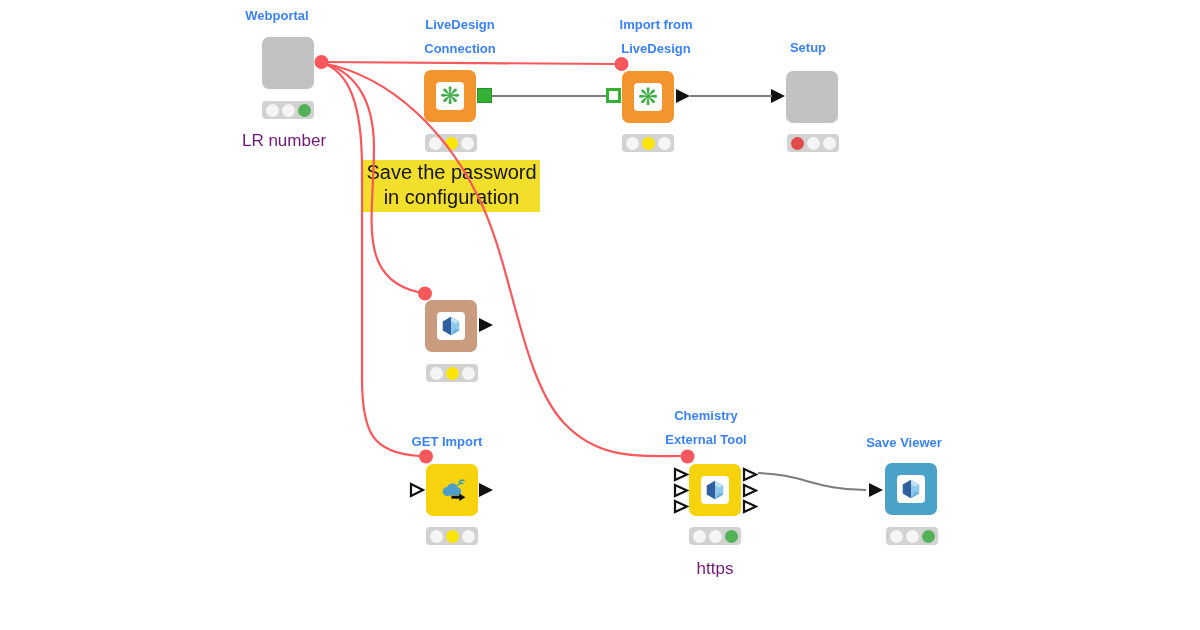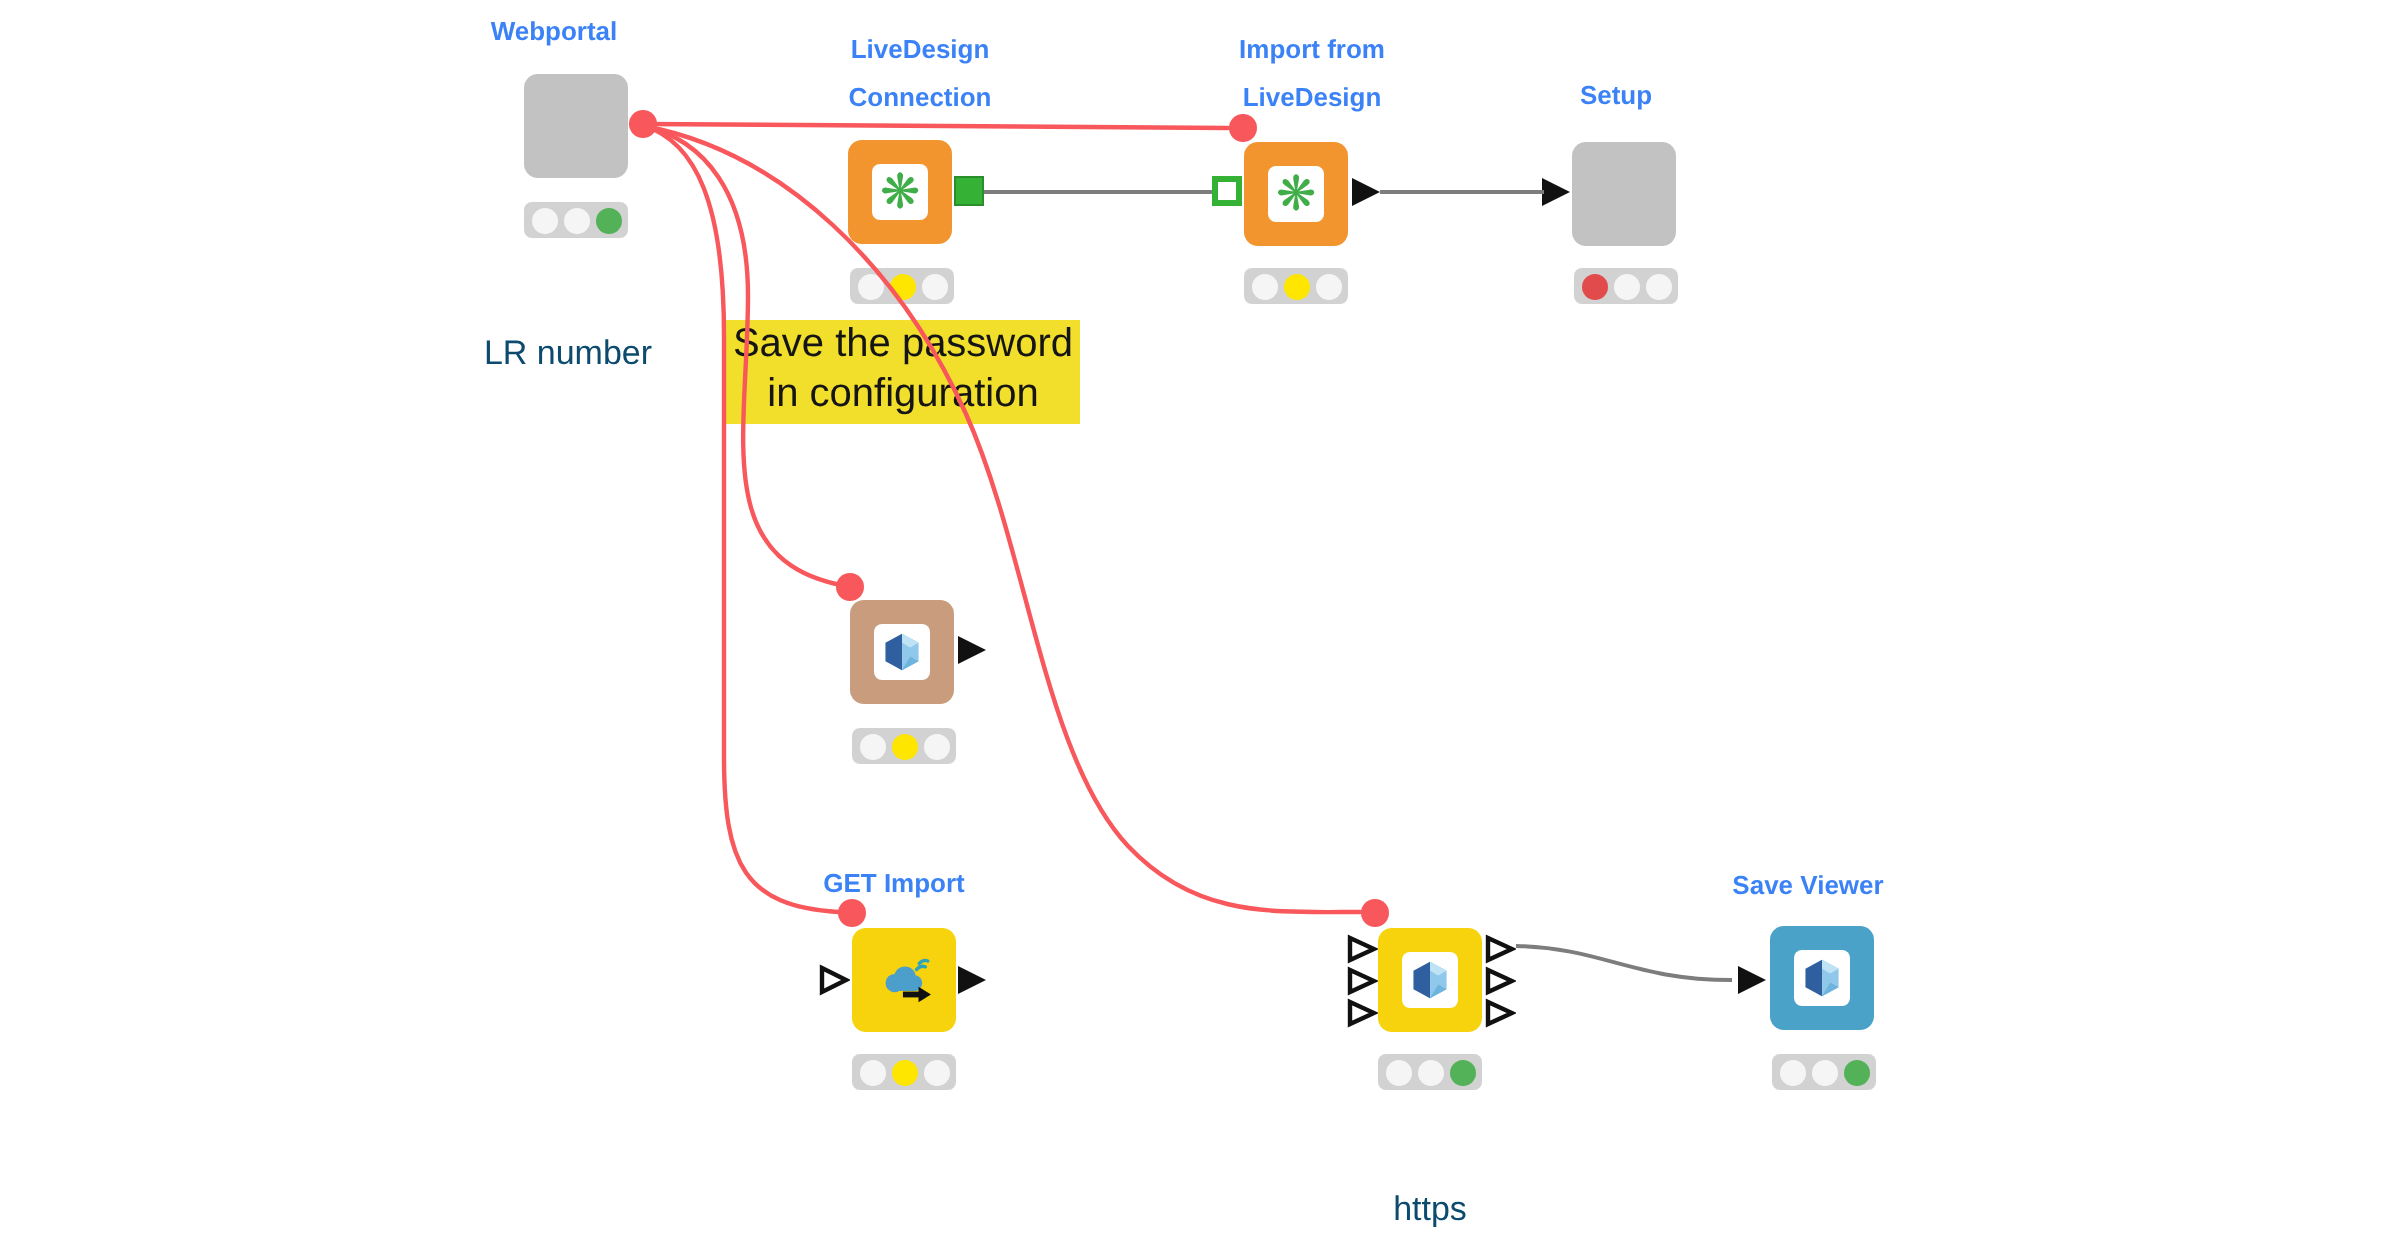--- a/index.html
+++ b/index.html
@@ -24,21 +24,21 @@
   .tl-off{background:#F5F5F5;}
   .tl-green{background:#53B257;}
   .tl-yellow{background:#FFE600;}
   .tl-red{background:#E24B4B;}
   .ntitle{
     position:absolute;transform:translateX(-50%);font-weight:bold;font-size:13px;line-height:24px;
     white-space:pre-line;text-align:center;color:#3b82f6;
   }
   .nlabel{
     position:absolute;transform:translateX(-50%);font-size:17px;line-height:25px;
-    white-space:pre-line;text-align:left;color:#0c4a6e;margin-top:36px;
+    white-space:pre-line;text-align:left;color:#701a75;
   }
   .annotation{
     position:absolute;left:363px;top:160px;width:177px;height:52px;background:#F2DF2B;
     font-size:20px;line-height:25px;text-align:center;white-space:pre-line;color:#151515;
   }
   #wires{position:absolute;left:0;top:0;z-index:5;pointer-events:none;}
   .wire-data{stroke:#7D7D7D;stroke-width:2;fill:none;}
   .wire-flow{stroke:#F8575B;stroke-width:2.2;fill:none;stroke-linecap:round;}
   .flow-dot{fill:#F8575B;}
 </style>
@@ -148,20 +148,22 @@
     <svg class="port" style="left:52px;top:18px" width="16" height="16">
       <polygon points="1,1 15,8 1,15" fill="#111"></polygon>
     </svg>
   </div>
   <div class="tl" style="left:426px;top:527px">
       <span class="tl-dot tl-off"></span>
       <span class="tl-dot tl-yellow"></span>
       <span class="tl-dot tl-off"></span>
     </div>
 
+  <div class="ntitle" style="left:706px;top:404px">Chemistry
+External Tool</div>
   <div class="node" style="left:689px;top:464px;background:#F7D30D">
     <div class="icsq">
       <svg viewBox="0 0 24 24" width="22" height="22">
         <polygon points="12,2 21,7 21,17 12,22 3,17 3,7" fill="#CFE8F6"></polygon>
         <polygon points="12,2 12,22 3,17 3,7" fill="#2F5F9F"></polygon>
         <polygon points="12,2 21,7 21,17 12,22" fill="#8FC8EA"></polygon>
         <polygon points="12,2 21,7 16.5,9.5 12,7" fill="#BFE2F4"></polygon>
         <polygon points="12,22 21,17 16.5,14.5" fill="#6FB4DC"></polygon>
       </svg>
     </div>

